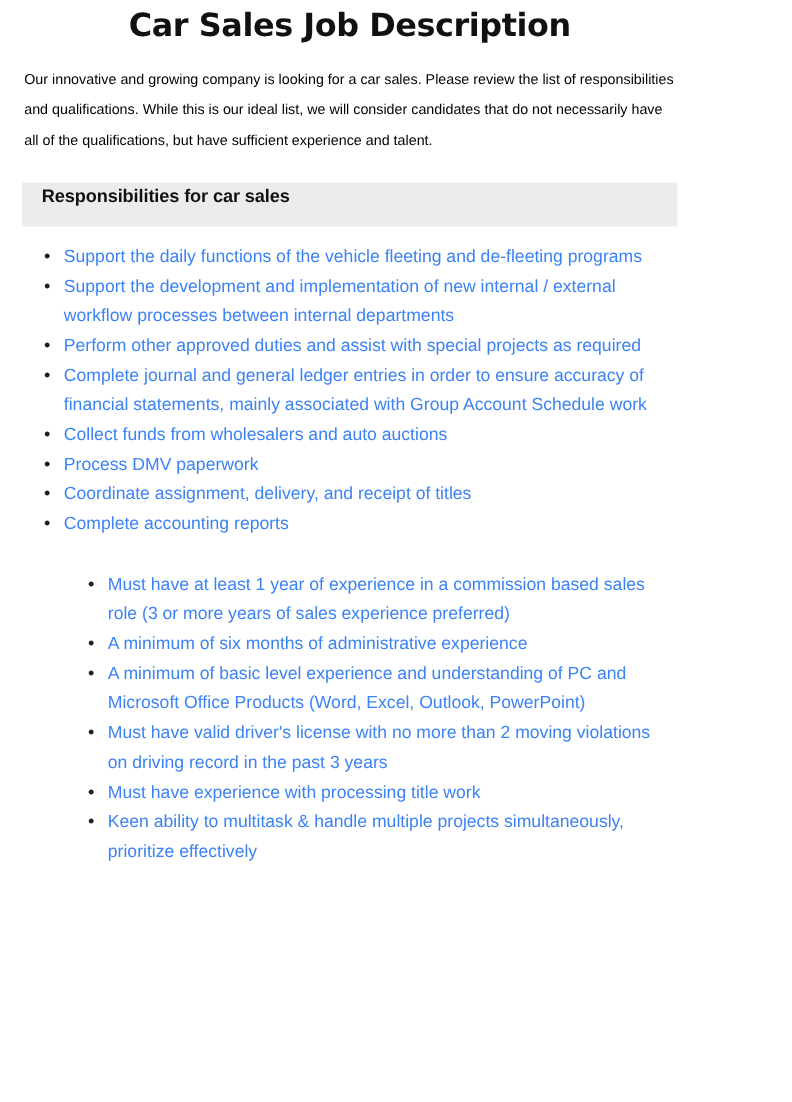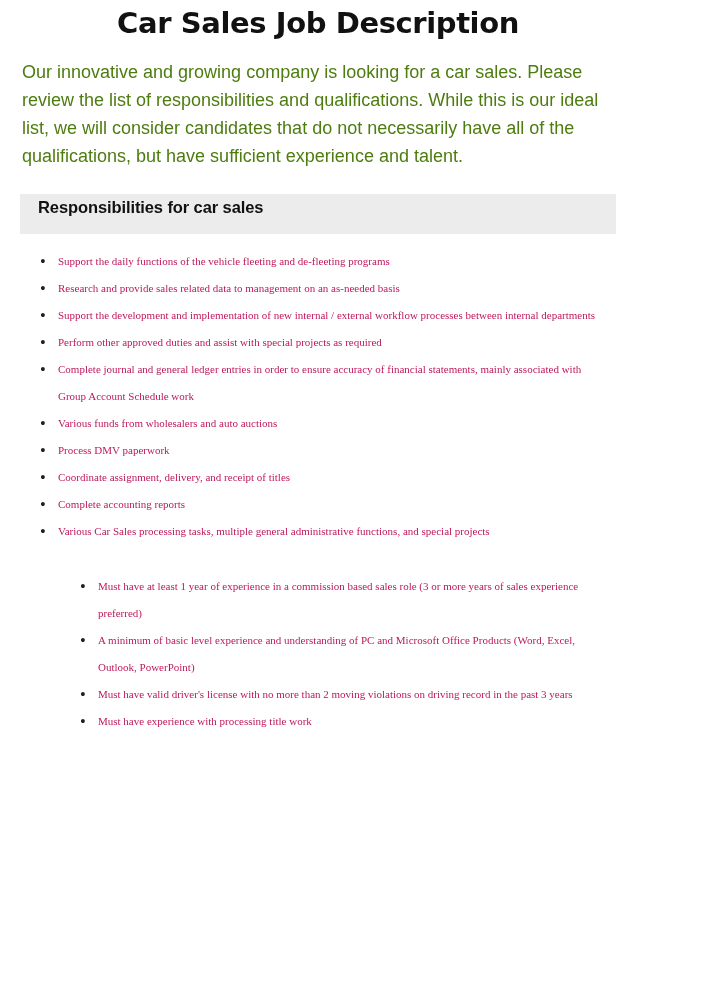--- a/index.html
+++ b/index.html
@@ -35,23 +35,23 @@
     font-size: 29px;
     line-height: 38px;
     letter-spacing: -0.4px;
     color: #111111;
   }
 
   
   .intro {
     margin: 16px 0 0 0;
     padding: 0 22px 0 22px;
-    font-size: 18px;
+    font-size: 13px;
     line-height: 28px;
-    color: #4d7c0f;
+    color: #000000;
     text-align: left;
     max-width: 700px;
   }
 
   
   .section {
     margin-top: 24px;
   }
   .section-header {
     background: #ececec;
@@ -72,24 +72,23 @@
   
   .bullet-list {
     margin: 14px 0 0 0;
     padding: 0 24px 0 0;
     list-style: none;
   }
   .bullet-item {
     position: relative;
     margin: 0 0 0 0;
     padding: 0 6px 0 58px;
-    font-size: 11px;
+    font-size: 16px;
     line-height: 27px;
-    color: #be185d;
-    font-family: Liberation Serif, serif;
+    color: #3b82f6;
   }
   .bullet-item::before {
     content: "•";
     position: absolute;
     left: 40px;
     top: 0;
     font-size: 16.5px;
     line-height: 27px;
     color: #1f1f1f;
   }
@@ -110,34 +109,34 @@
   <h1 class="doc-title">Car Sales Job Description</h1>
 
   <p class="intro">Our innovative and growing company is looking for a car sales. Please review the list of responsibilities and qualifications. While this is our ideal list, we will consider candidates that do not necessarily have all of the qualifications, but have sufficient experience and talent.</p>
 
   <div class="section section-responsibilities">
     <div class="section-header">
       <span class="section-header-text">Responsibilities for car sales</span>
     </div>
     <ul class="bullet-list">
       <li class="bullet-item">Support the daily functions of the vehicle fleeting and de-fleeting programs</li>
-      <li class="bullet-item">Research and provide sales related data to management on an as-needed basis</li>
       <li class="bullet-item">Support the development and implementation of new internal / external workflow processes between internal departments</li>
       <li class="bullet-item">Perform other approved duties and assist with special projects as required</li>
       <li class="bullet-item">Complete journal and general ledger entries in order to ensure accuracy of financial statements, mainly associated with Group Account Schedule work</li>
-      <li class="bullet-item">Various funds from wholesalers and auto auctions</li>
+      <li class="bullet-item">Collect funds from wholesalers and auto auctions</li>
       <li class="bullet-item">Process DMV paperwork</li>
       <li class="bullet-item">Coordinate assignment, delivery, and receipt of titles</li>
       <li class="bullet-item">Complete accounting reports</li>
-      <li class="bullet-item">Various Car Sales processing tasks, multiple general administrative functions, and special projects</li>
     </ul>
   </div>
 
   <div class="section section-qualifications">
     <ul class="bullet-list">
       <li class="bullet-item">Must have at least 1 year of experience in a commission based sales role (3 or more years of sales experience preferred)</li>
+      <li class="bullet-item">A minimum of six months of administrative experience</li>
       <li class="bullet-item">A minimum of basic level experience and understanding of PC and Microsoft Office Products (Word, Excel, Outlook, PowerPoint)</li>
       <li class="bullet-item">Must have valid driver's license with no more than 2 moving violations on driving record in the past 3 years</li>
       <li class="bullet-item">Must have experience with processing title work</li>
+      <li class="bullet-item">Keen ability to multitask &amp; handle multiple projects simultaneously, prioritize effectively</li>
     </ul>
   </div>
 
 </div>
 
 </body></html>

